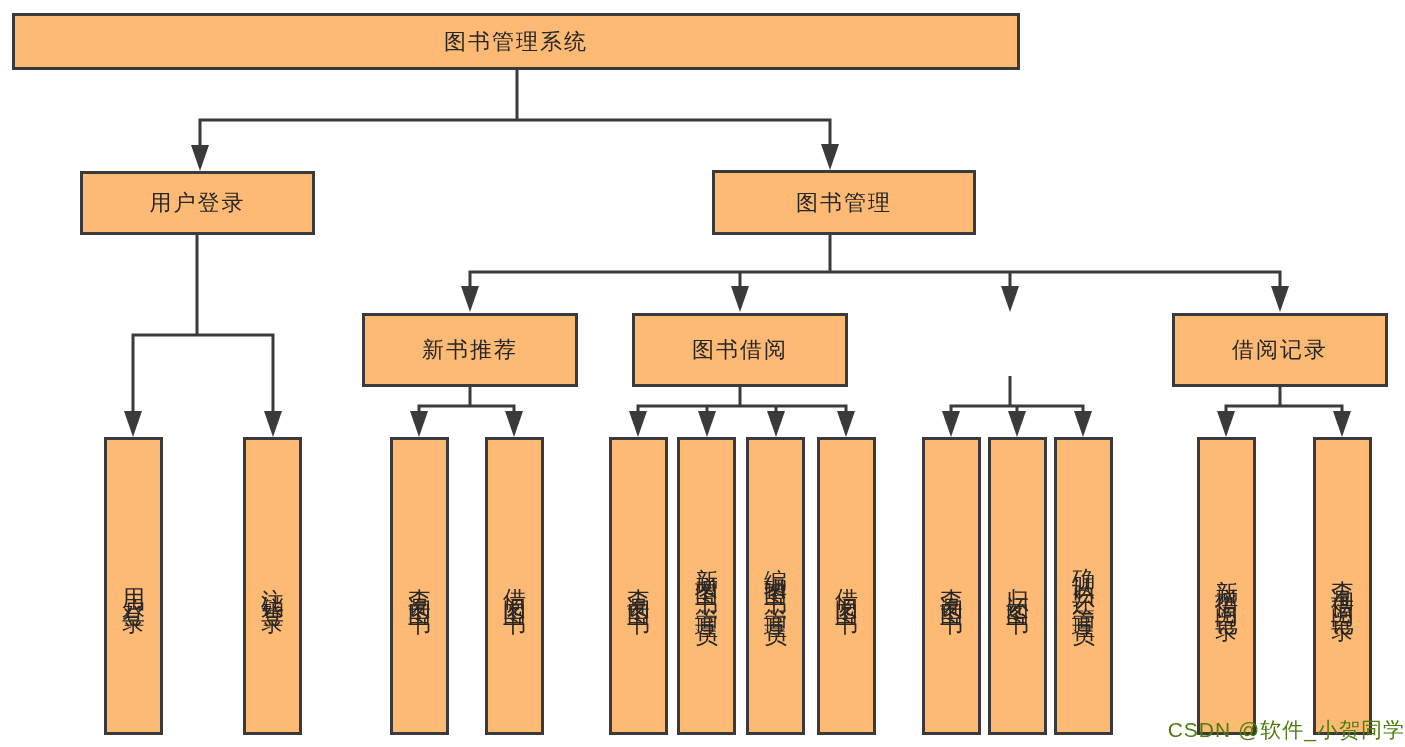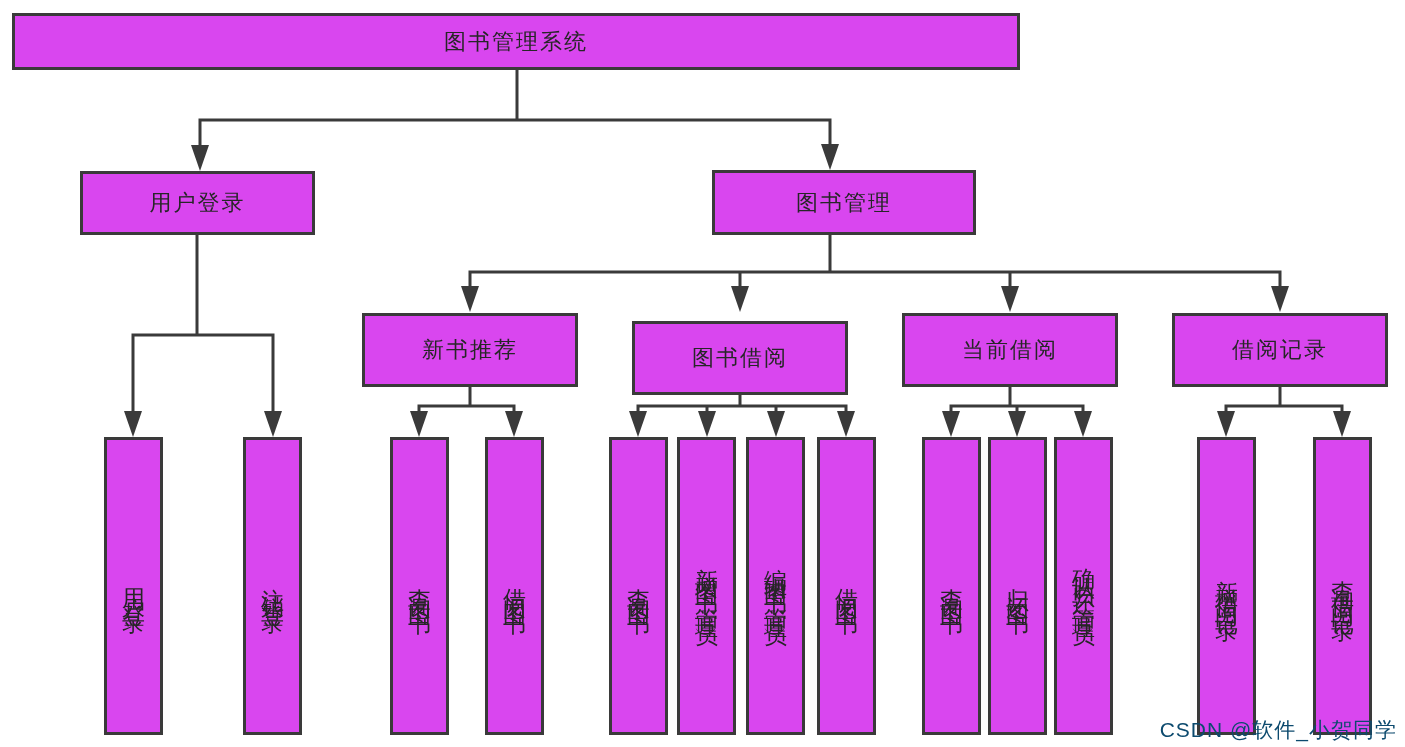--- a/index.html
+++ b/index.html
@@ -24,34 +24,34 @@
     fill: none;
   }
   .connector-svg polygon {
     fill: #3a3a3a;
     stroke: none;
   }
   .box {
     position: absolute;
     box-sizing: border-box;
     border: 3px solid #3a3a3a;
-    background: #d946ef;
+    background: #fdba74;
     display: flex;
     align-items: center;
     justify-content: center;
     font-size: 22px;
     letter-spacing: 2px;
     white-space: nowrap;
   }
   .root-box   { left: 12px;  top: 13px;  width: 1008px; height: 57px; }
   .l2-box-a   { left: 80px;  top: 171px; width: 235px;  height: 64px; }
   .l2-box-b   { left: 712px; top: 170px; width: 264px;  height: 65px; }
   .l3-box     { top: 313px;  width: 216px; height: 74px; }
   .l3-a { left: 362px; }
-  .l3-b { left: 632px; margin-top: 8px; }
+  .l3-b { left: 632px; }
   .l3-c { left: 902px; }
   .l3-d { left: 1172px; }
   .leaf {
     top: 437px;
     width: 59px;
     height: 298px;
   }
   .leaf span {
     writing-mode: vertical-rl;
     text-orientation: mixed;
@@ -67,24 +67,24 @@
   .lf6  { left: 677px; }
   .lf7  { left: 746px; }
   .lf8  { left: 817px; }
   .lf9  { left: 922px; }
   .lf10 { left: 988px; }
   .lf11 { left: 1054px; }
   .lf12 { left: 1197px; }
   .lf13 { left: 1313px; }
   .watermark {
     position: absolute;
-    right: 8px;
+    right: 0;
     bottom: 3px;
     font-size: 21px;
-    color: #0c4a6e;
+    color: #4d7c0f;
     letter-spacing: 1px;
     white-space: nowrap;
   }
 </style>
 </head>
 <body>
 
 <div class="canvas">
 
   <svg class="connector-svg" viewBox="0 0 1405 747" xmlns="http://www.w3.org/2000/svg">
@@ -133,23 +133,20 @@
   <div class="box l2-box-b">
     <span>图书管理</span>
   </div>
 
   <div class="box l3-box l3-a">
     <span>新书推荐</span>
   </div>
   <div class="box l3-box l3-b">
     <span>图书借阅</span>
   </div>
-  <div class="box l3-box l3-c">
-    <span>当前借阅</span>
-  </div>
   <div class="box l3-box l3-d">
     <span>借阅记录</span>
   </div>
 
   <div class="box leaf lf1">
     <span>用户登录</span>
   </div>
   <div class="box leaf lf2">
     <span>注销登录</span>
   </div>

